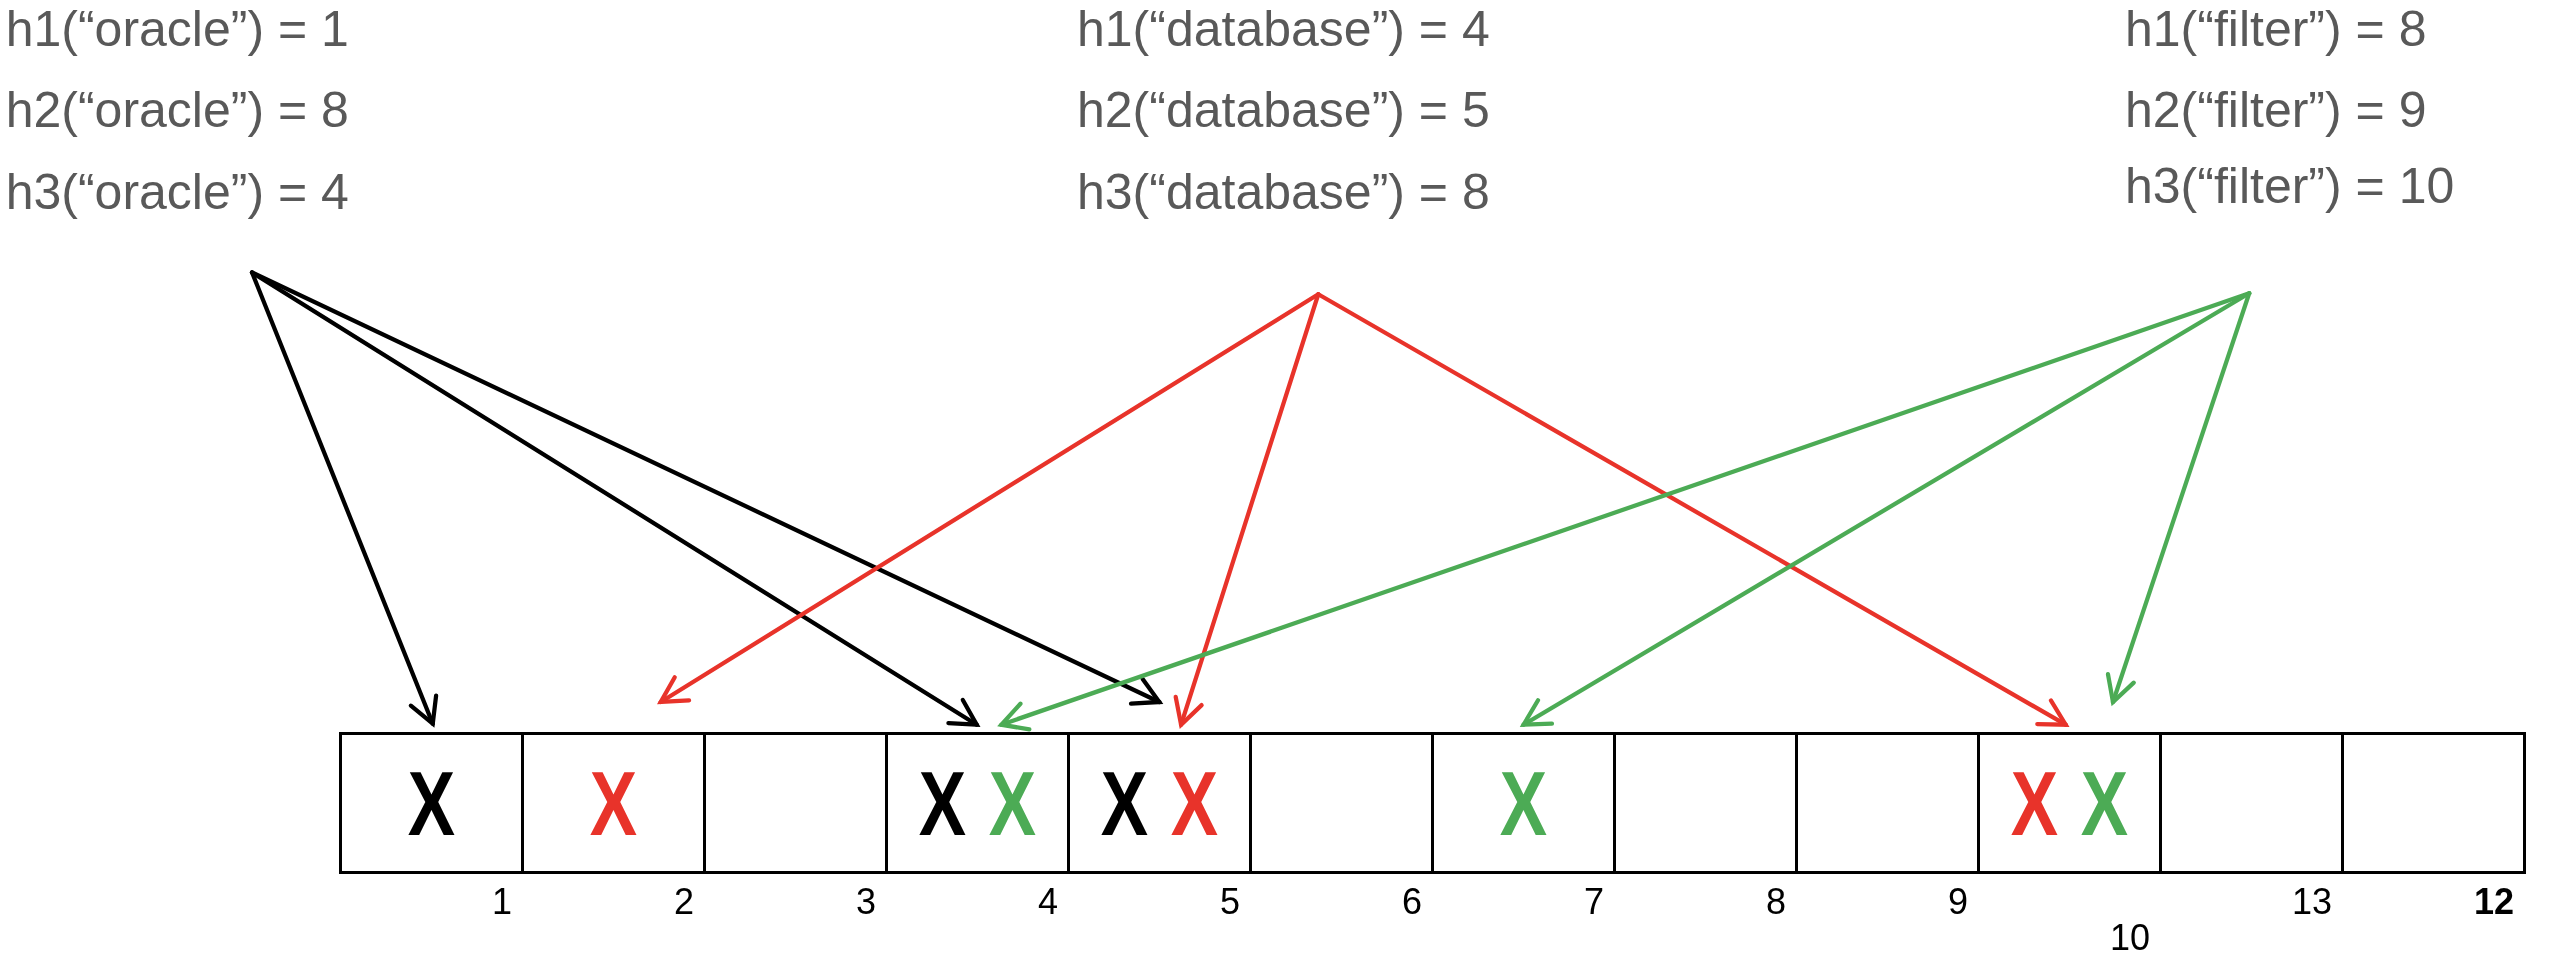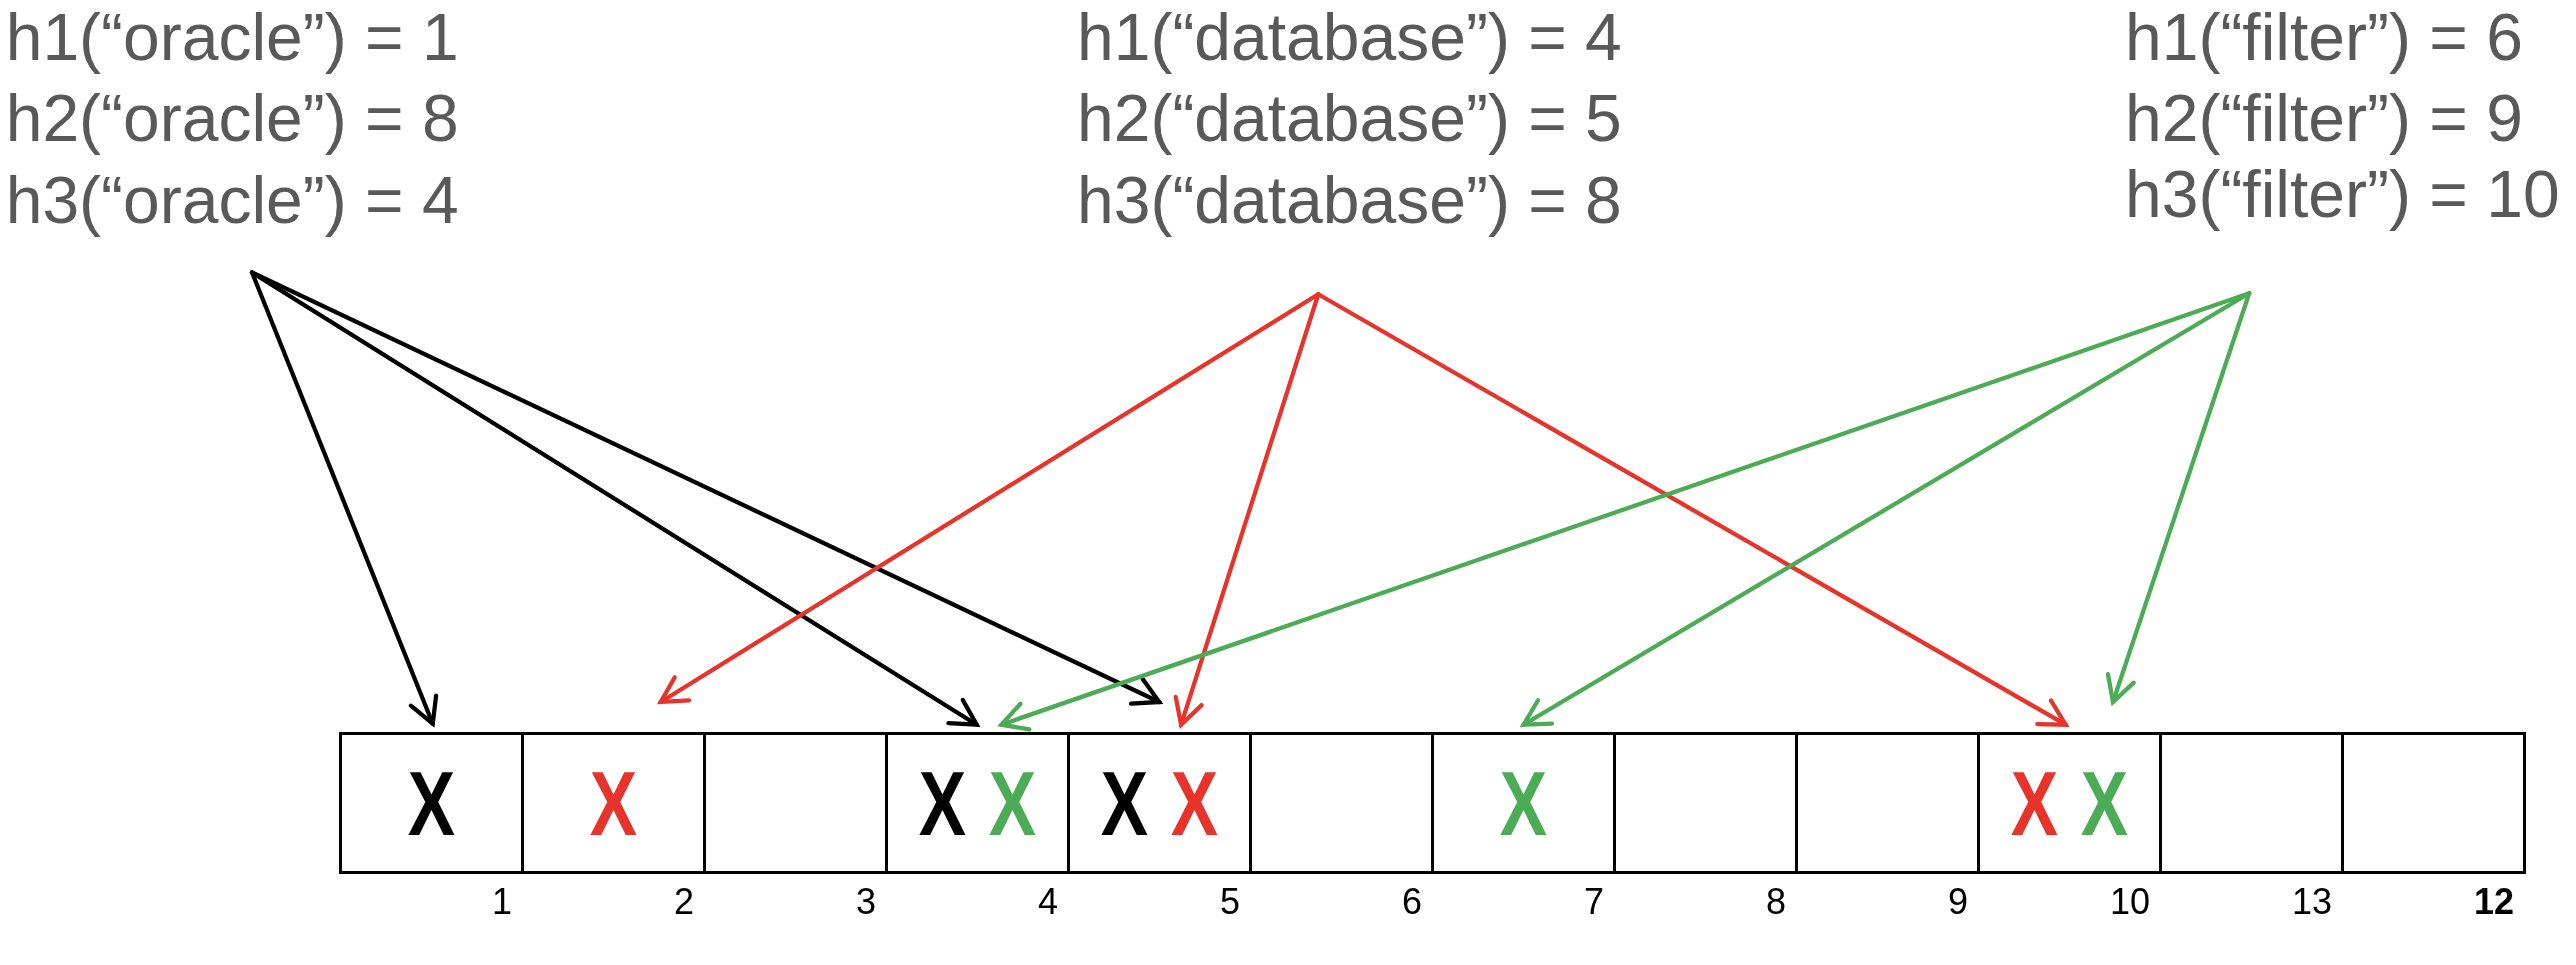--- a/index.html
+++ b/index.html
@@ -1,18 +1,18 @@
 <!DOCTYPE html>
 <html style="font-size:15px"><head>
 <meta charset="utf-8">
 <style>
   html, body { margin:0; padding:0; background:#ffffff; }
   body { width:2576px; height:965px; position:relative; overflow:hidden; font-family:"Liberation Sans", sans-serif; }
   .hash-col { position:absolute; top:0; }
-  .hash-line { position:absolute; left:0; white-space:nowrap; font-family:"Liberation Sans", sans-serif; font-size:66px; color:#595959; line-height:1; }
+  .hash-line { position:absolute; left:0; white-space:nowrap; font-family:"Liberation Sans", sans-serif; font-size:50px; color:#595959; line-height:1; }
   #arrows { position:absolute; left:0; top:0; }
   .array { position:absolute; left:339px; top:732px; height:142px; display:flex; border-top:3.8px solid #000; border-bottom:3.8px solid #000; border-left:3.8px solid #000; box-sizing:border-box; }
   .cell { width:182px; height:100%; border-right:3.8px solid #000; box-sizing:border-box; display:flex; align-items:center; justify-content:center; gap:24.6px; }
   .mark { font-family:"Liberation Sans", sans-serif; font-weight:bold; font-size:91px; line-height:1; transform:scaleX(0.78); display:inline-block; margin:0 -7.6px; }
   .idx-label { position:absolute; top:884px; font-family:"Liberation Sans", sans-serif; font-size:36px; color:#000; text-align:right; width:57px; line-height:1; }
 </style>
 </head>
 <body>
 
 <div id="hash-text">
@@ -20,21 +20,21 @@
     <div class="hash-line" style="top:3.8px">h1(“oracle”) = 1</div>
     <div class="hash-line" style="top:85px">h2(“oracle”) = 8</div>
     <div class="hash-line" style="top:167px">h3(“oracle”) = 4</div>
   </div>
   <div class="hash-col" id="col-1" style="left: 1077px;">
     <div class="hash-line" style="top:3.8px">h1(“database”) = 4</div>
     <div class="hash-line" style="top:85px">h2(“database”) = 5</div>
     <div class="hash-line" style="top:167px">h3(“database”) = 8</div>
   </div>
   <div class="hash-col" id="col-2" style="left: 2125px;">
-    <div class="hash-line" style="top:3.8px">h1(“filter”) = 6</div>
+    <div class="hash-line" style="top:3.8px">h1(“filter”) = 8</div>
     <div class="hash-line" style="top:85px">h2(“filter”) = 9</div>
     <div class="hash-line" style="top:161px">h3(“filter”) = 10</div>
   </div>
 </div>
 
 <svg id="arrows" width="2576" height="965" viewBox="0 0 2722 1020">
     <g>
       <line x1="266" y1="288" x2="457" y2="765" stroke="#000000" stroke-width="4.5" stroke-linecap="round"></line>
       <polyline points="433.8612551431509,745.9055378067451 457,765 460.56551870508525,735.2126356257609" fill="none" stroke="#000000" stroke-width="4.5" stroke-linecap="round" stroke-linejoin="miter"></polyline>
     </g>
@@ -105,17 +105,17 @@
 <div id="index-labels">
     <div class="idx-label" style="left: 455px;">1</div>
     <div class="idx-label" style="left: 637px;">2</div>
     <div class="idx-label" style="left: 819px;">3</div>
     <div class="idx-label" style="left: 1001px;">4</div>
     <div class="idx-label" style="left: 1183px;">5</div>
     <div class="idx-label" style="left: 1365px;">6</div>
     <div class="idx-label" style="left: 1547px;">7</div>
     <div class="idx-label" style="left: 1729px;">8</div>
     <div class="idx-label" style="left: 1911px;">9</div>
-    <div class="idx-label" style="left: 2093px;">10</div>
+    <div class="idx-label" style="left: 2093px; margin-top: 36px;">10</div>
     <div class="idx-label" style="left: 2275px;">13</div>
     <div class="idx-label" style="left: 2457px; font-weight: bold;">12</div>
   </div>
 
 
 </body></html>

